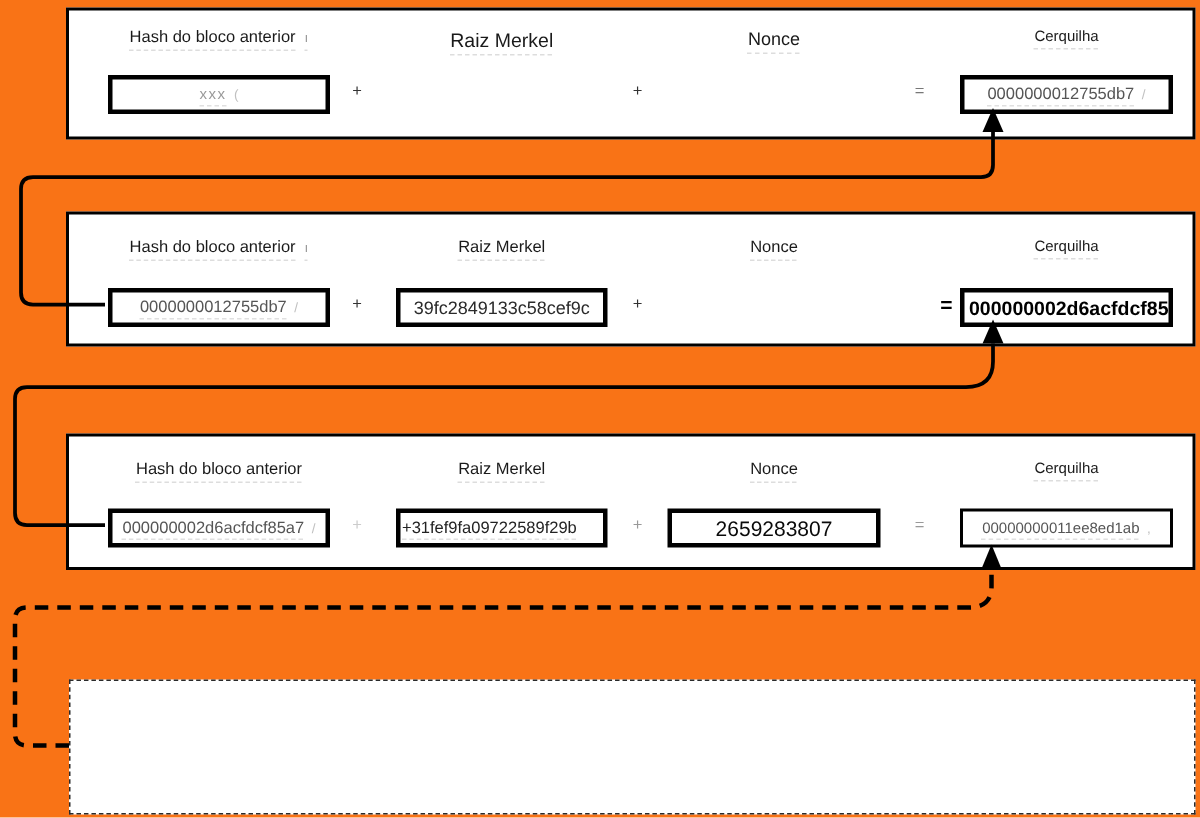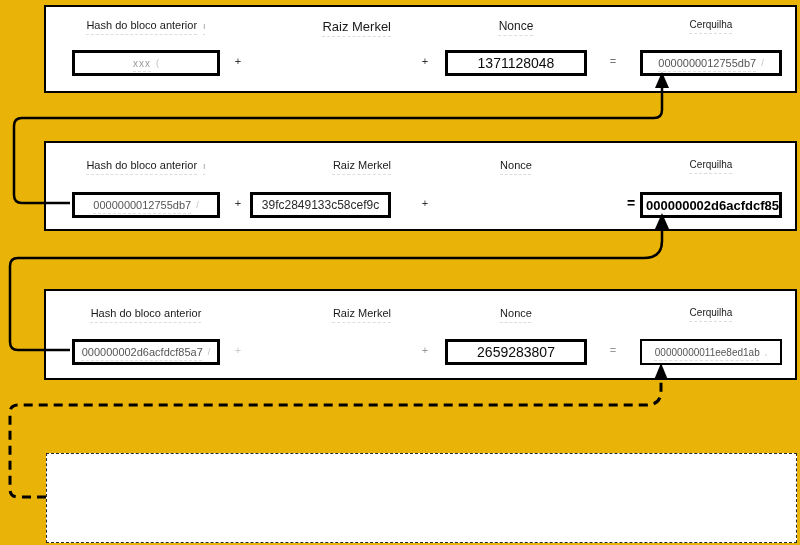--- a/index.html
+++ b/index.html
@@ -1,28 +1,28 @@
 <!DOCTYPE html>
 <html><head>
 <meta charset="utf-8">
 <style>
   html,body{margin:0;padding:0;background:#fff;}
   #canvas{
-    position:relative;width:800px;height:545px;background:#eab308;overflow:hidden;
+    position:relative;width:800px;height:545px;background:#f97316;overflow:hidden;
     font-family:"Liberation Sans","DejaVu Sans",sans-serif;color:#1a1a1a;
   }
   .block{position:absolute;left:44px;width:753px;border:2px solid #000;background:#fff;box-sizing:border-box;}
   #b1{top:5px;height:88px;}
   #b2{top:141px;height:90px;}
   #b3{top:289px;height:91px;}
 
   .label{position:absolute;text-align:center;font-size:11px;color:#1a1a1a;
          text-decoration:underline dashed #ddd 1px;text-underline-offset:5px;}
   .col1{left:26px;width:148px;}
-  .col2{left:204px;width:141px;text-align:right;}
+  .col2{left:218px;width:141px;}
   .col3{left:399px;width:142px;}
   .col4{left:594px;width:142px;}
   #b1 .label{top:12px;} #b2 .label{top:16px;} #b3 .label{top:16px;}
   #b1 .label.col2{font-size:13px;} #b1 .label.col3{font-size:12px;}
   .label.col4{font-size:10px;}
   .label-tick{color:#999;font-size:9px;margin-left:6px;text-decoration:none;}
 
   .vbox{position:absolute;height:26px;box-sizing:border-box;border:3px solid #000;background:#fff;
         display:flex;align-items:center;justify-content:center;white-space:nowrap;overflow:hidden;}
   #b1 .vbox{top:43px;} #b2 .vbox{top:49px;} #b3 .vbox{top:48px;}
@@ -62,23 +62,20 @@
     <div class="label col2">Raiz Merkel</div>
     <div class="label col3">Nonce</div>
     <div class="label col4">Cerquilha</div>
 
     <div class="vbox col1">
         <span class="val v-xxx ghost-dash">xxx</span>
         <span class="tick">(</span>
       </div>
     <div class="op op1">+</div>
     <div class="op op2">+</div>
-    <div class="vbox col3">
-        <span class="val v-nonce">1371128048</span>
-      </div>
     <div class="op op3">=</div>
     <div class="vbox col4">
         <span class="val v-hash ghost-dash">0000000012755db7</span>
         <span class="tick">/</span>
       </div>
   </div>
 
   <div class="block" id="b2">
     <div class="label col1"><span>Hash do bloco anterior</span><span class="label-tick">ı</span></div>
     <div class="label col2">Raiz Merkel</div>
@@ -104,20 +101,23 @@
     <div class="label col1"><span>Hash do bloco anterior</span></div>
     <div class="label col2">Raiz Merkel</div>
     <div class="label col3">Nonce</div>
     <div class="label col4">Cerquilha</div>
 
     <div class="vbox col1">
         <span class="val v-hash ghost-dash">000000002d6acfdcf85a7</span>
         <span class="tick">/</span>
       </div>
     <div class="op op1">+</div>
+    <div class="vbox col2">
+        <span class="val ghost-dash">+31fef9fa09722589f29b</span>
+      </div>
     <div class="op op2">+</div>
     <div class="vbox col3">
         <span class="val v-nonce">2659283807</span>
       </div>
     <div class="op op3">=</div>
     <div class="vbox col4" style="border-width:2px;">
         <span class="val v-hash ghost-dash">00000000011ee8ed1ab</span>
         <span class="tick">,</span>
       </div>
   </div>

